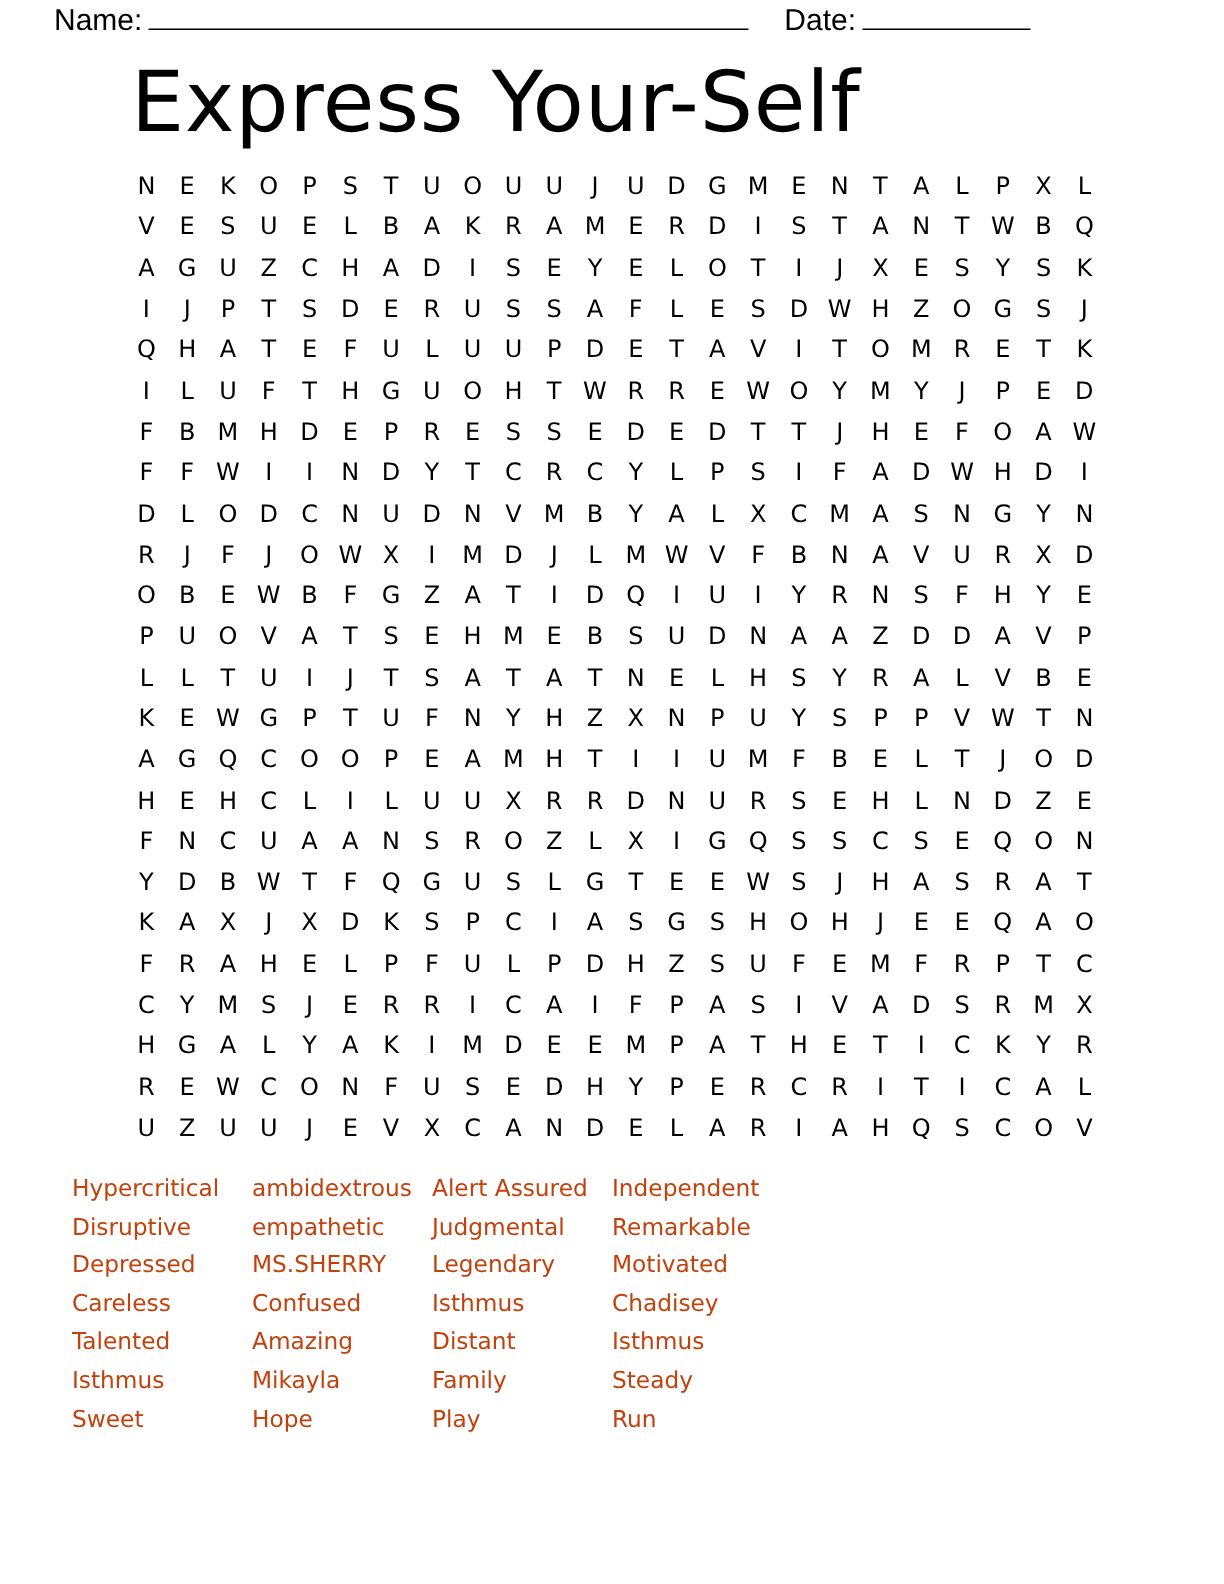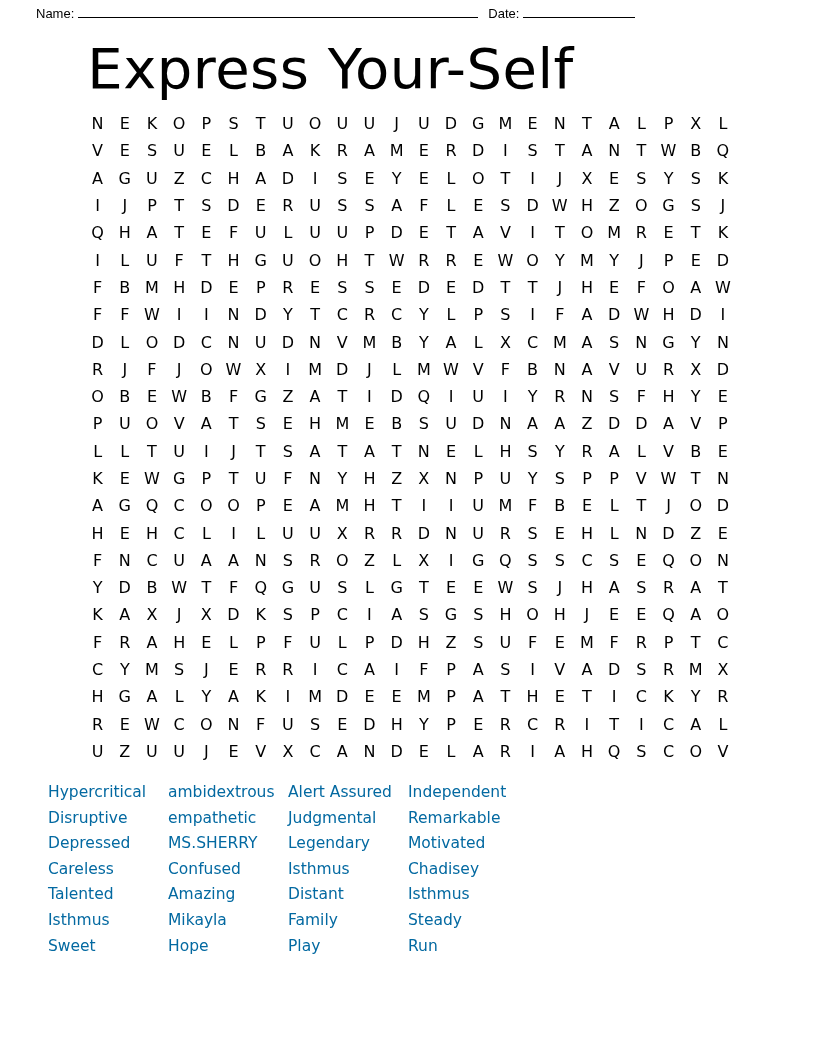--- a/index.html
+++ b/index.html
@@ -23,33 +23,33 @@
     top: 0;
     width: 816px;
     height: 26px;
     display: flex;
     align-items: baseline;
     padding-top: 4px;
     box-sizing: border-box;
   }
   .hdr-label {
     font-family: "Liberation Sans", sans-serif;
-    font-size: 13px;
+    font-size: 20px;
     line-height: 20px;
     white-space: pre;
   }
   #name-label { margin-left: 36px; }
   .hdr-line {
     display: inline-block;
     border-bottom: 1.4px solid #000;
     height: 13px;
     margin-left: 4px;
   }
   #name-line  { width: 400px; }
-  #date-label { margin-left: 10px; }
+  #date-label { margin-left: 24px; }
   #date-line  { width: 112px; }
 
   
   #puzzle-title {
     position: absolute;
     left: 0;
     top: 36px;
     width: 661px;
     text-align: center;
     font-family: "DejaVu Sans", sans-serif;
@@ -95,21 +95,21 @@
     display: flex;
     flex-direction: column;
     flex: 0 0 120px;
   }
   .word-item {
     font-family: "DejaVu Sans", sans-serif;
     font-size: 15.5px;
     line-height: 25.6px;
     height: 25.6px;
     white-space: pre;
-    color: #0369a1;
+    color: #c2410c;
   }
 </style>
 </head>
 <body>
 
 <div id="header-row">
   <span class="hdr-label" id="name-label">Name:</span>
   <span class="hdr-line" id="name-line"></span>
   <span class="hdr-label" id="date-label">Date:</span>
   <span class="hdr-line" id="date-line"></span>

